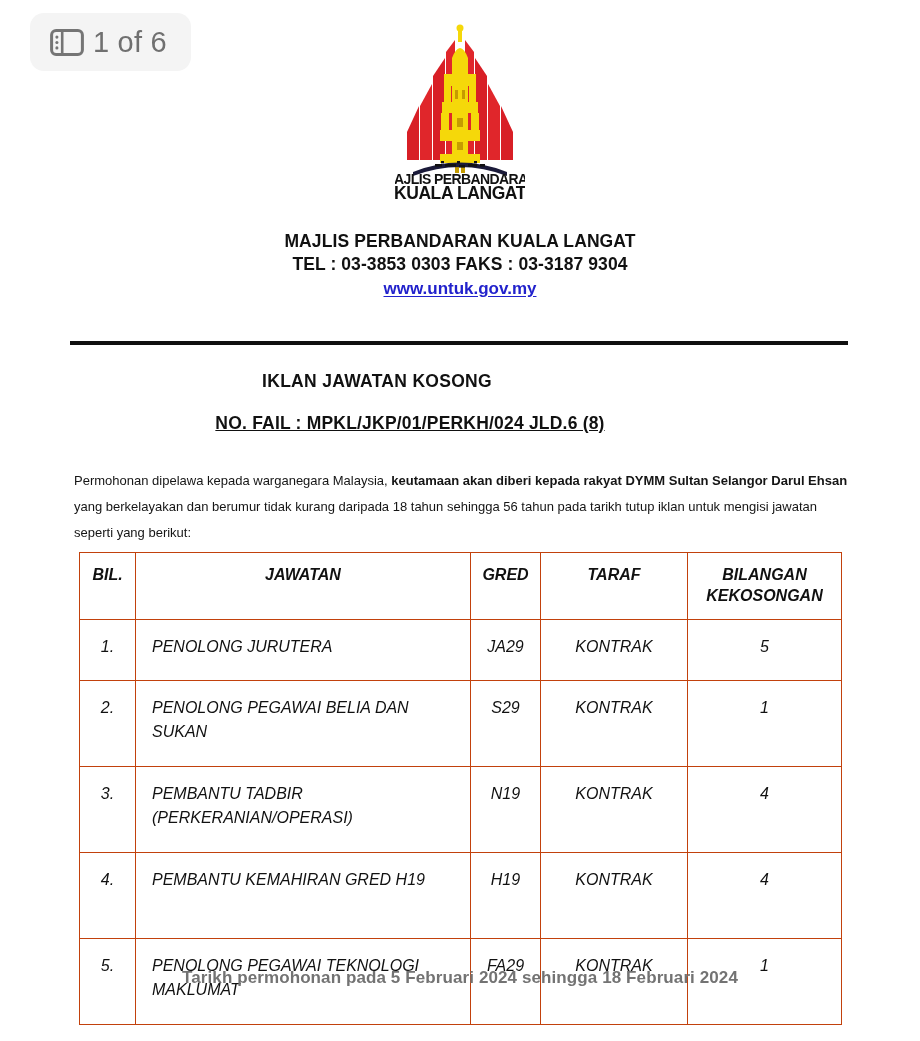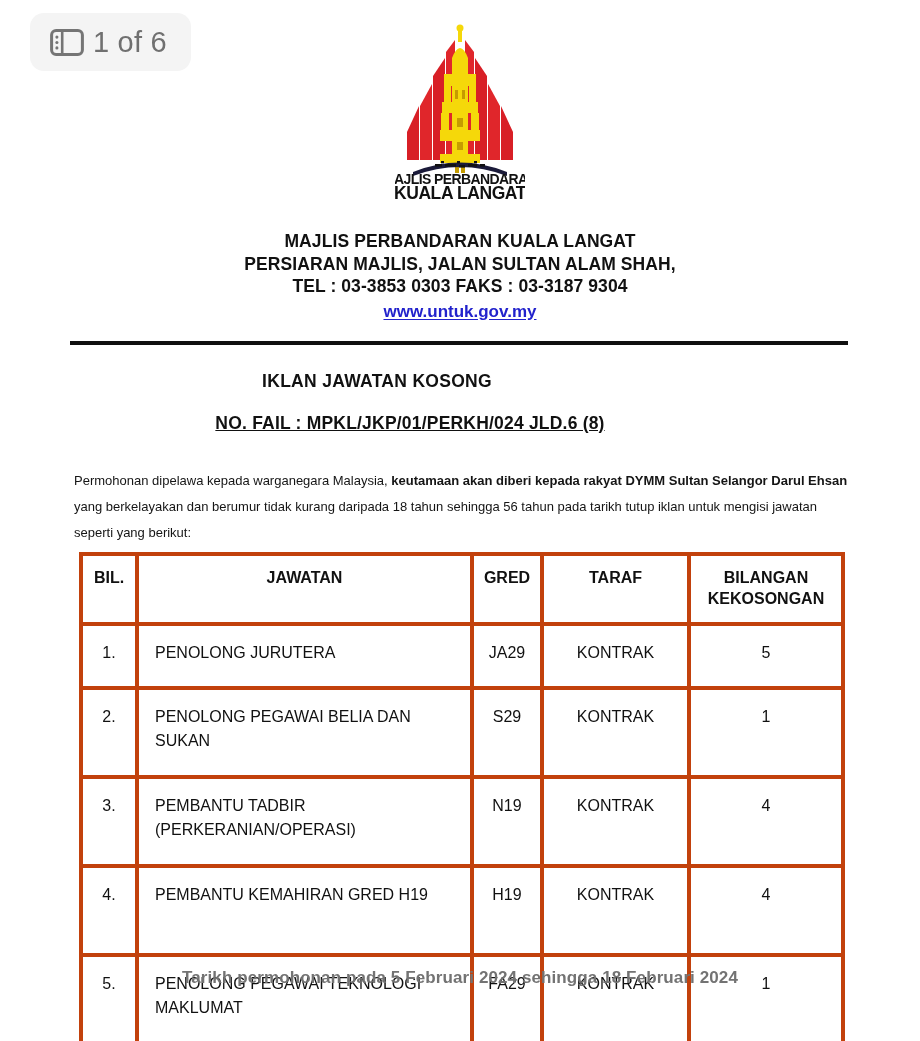--- a/index.html
+++ b/index.html
@@ -148,23 +148,24 @@
   }
   table#vacancy-table {
     border-collapse: collapse;
     width: 762px;
     table-layout: fixed;
     font-size: 16px;
     color: #111111;
   }
   table#vacancy-table th,
   table#vacancy-table td {
-    border: 4px solid #c2410c;
+    border: 1px solid #c2410c;
     padding: 0;
     vertical-align: top;
+    font-style: italic;
   }
   table#vacancy-table thead th {
     text-align: center;
     font-weight: bold;
     padding: 11px 4px 13px;
     line-height: 21px;
     vertical-align: top;
   }
   table#vacancy-table tbody td {
     padding: 15px 6px;
@@ -259,21 +260,20 @@
         <rect x="79" y="147" width="3" height="2.4"></rect>
       </g>
 
       <text x="65" y="170" fill="#111111" font-family="Liberation Sans, sans-serif" font-size="14" font-weight="bold" text-anchor="middle" transform="scale(1,1.08) translate(0,-13)" style="letter-spacing:-0.6px">MAJLIS PERBANDARAN</text>
       <text x="65" y="186" fill="#111111" font-family="Liberation Sans, sans-serif" font-size="17.5" font-weight="bold" text-anchor="middle" transform="scale(1,1.06) translate(0,-11)" style="letter-spacing:-0.4px">KUALA LANGAT</text>
     </svg>
   </div>
 
   <div id="letterhead">
     <div class="lh-line">MAJLIS PERBANDARAN KUALA LANGAT</div>
-    <div class="lh-line">PERSIARAN MAJLIS, JALAN SULTAN ALAM SHAH,</div>
     <div class="lh-line">TEL : 03-3853 0303 FAKS : 03-3187 9304</div>
     <div class="lh-url">www.untuk.gov.my</div>
   </div>
 
   <div id="header-rule"></div>
 
   <div id="doc-title">IKLAN JAWATAN KOSONG</div>
   <div id="doc-fileno">NO. FAIL : MPKL/JKP/01/PERKH/024 JLD.6 (8)</div>
 
   <p id="intro-paragraph"><span>Permohonan dipelawa kepada warganegara Malaysia, </span><b>keutamaan akan diberi kepada rakyat DYMM Sultan Selangor Darul Ehsan</b><span> yang berkelayakan dan berumur tidak kurang daripada 18 tahun sehingga 56 tahun pada tarikh tutup iklan untuk mengisi jawatan seperti yang berikut:</span></p>

